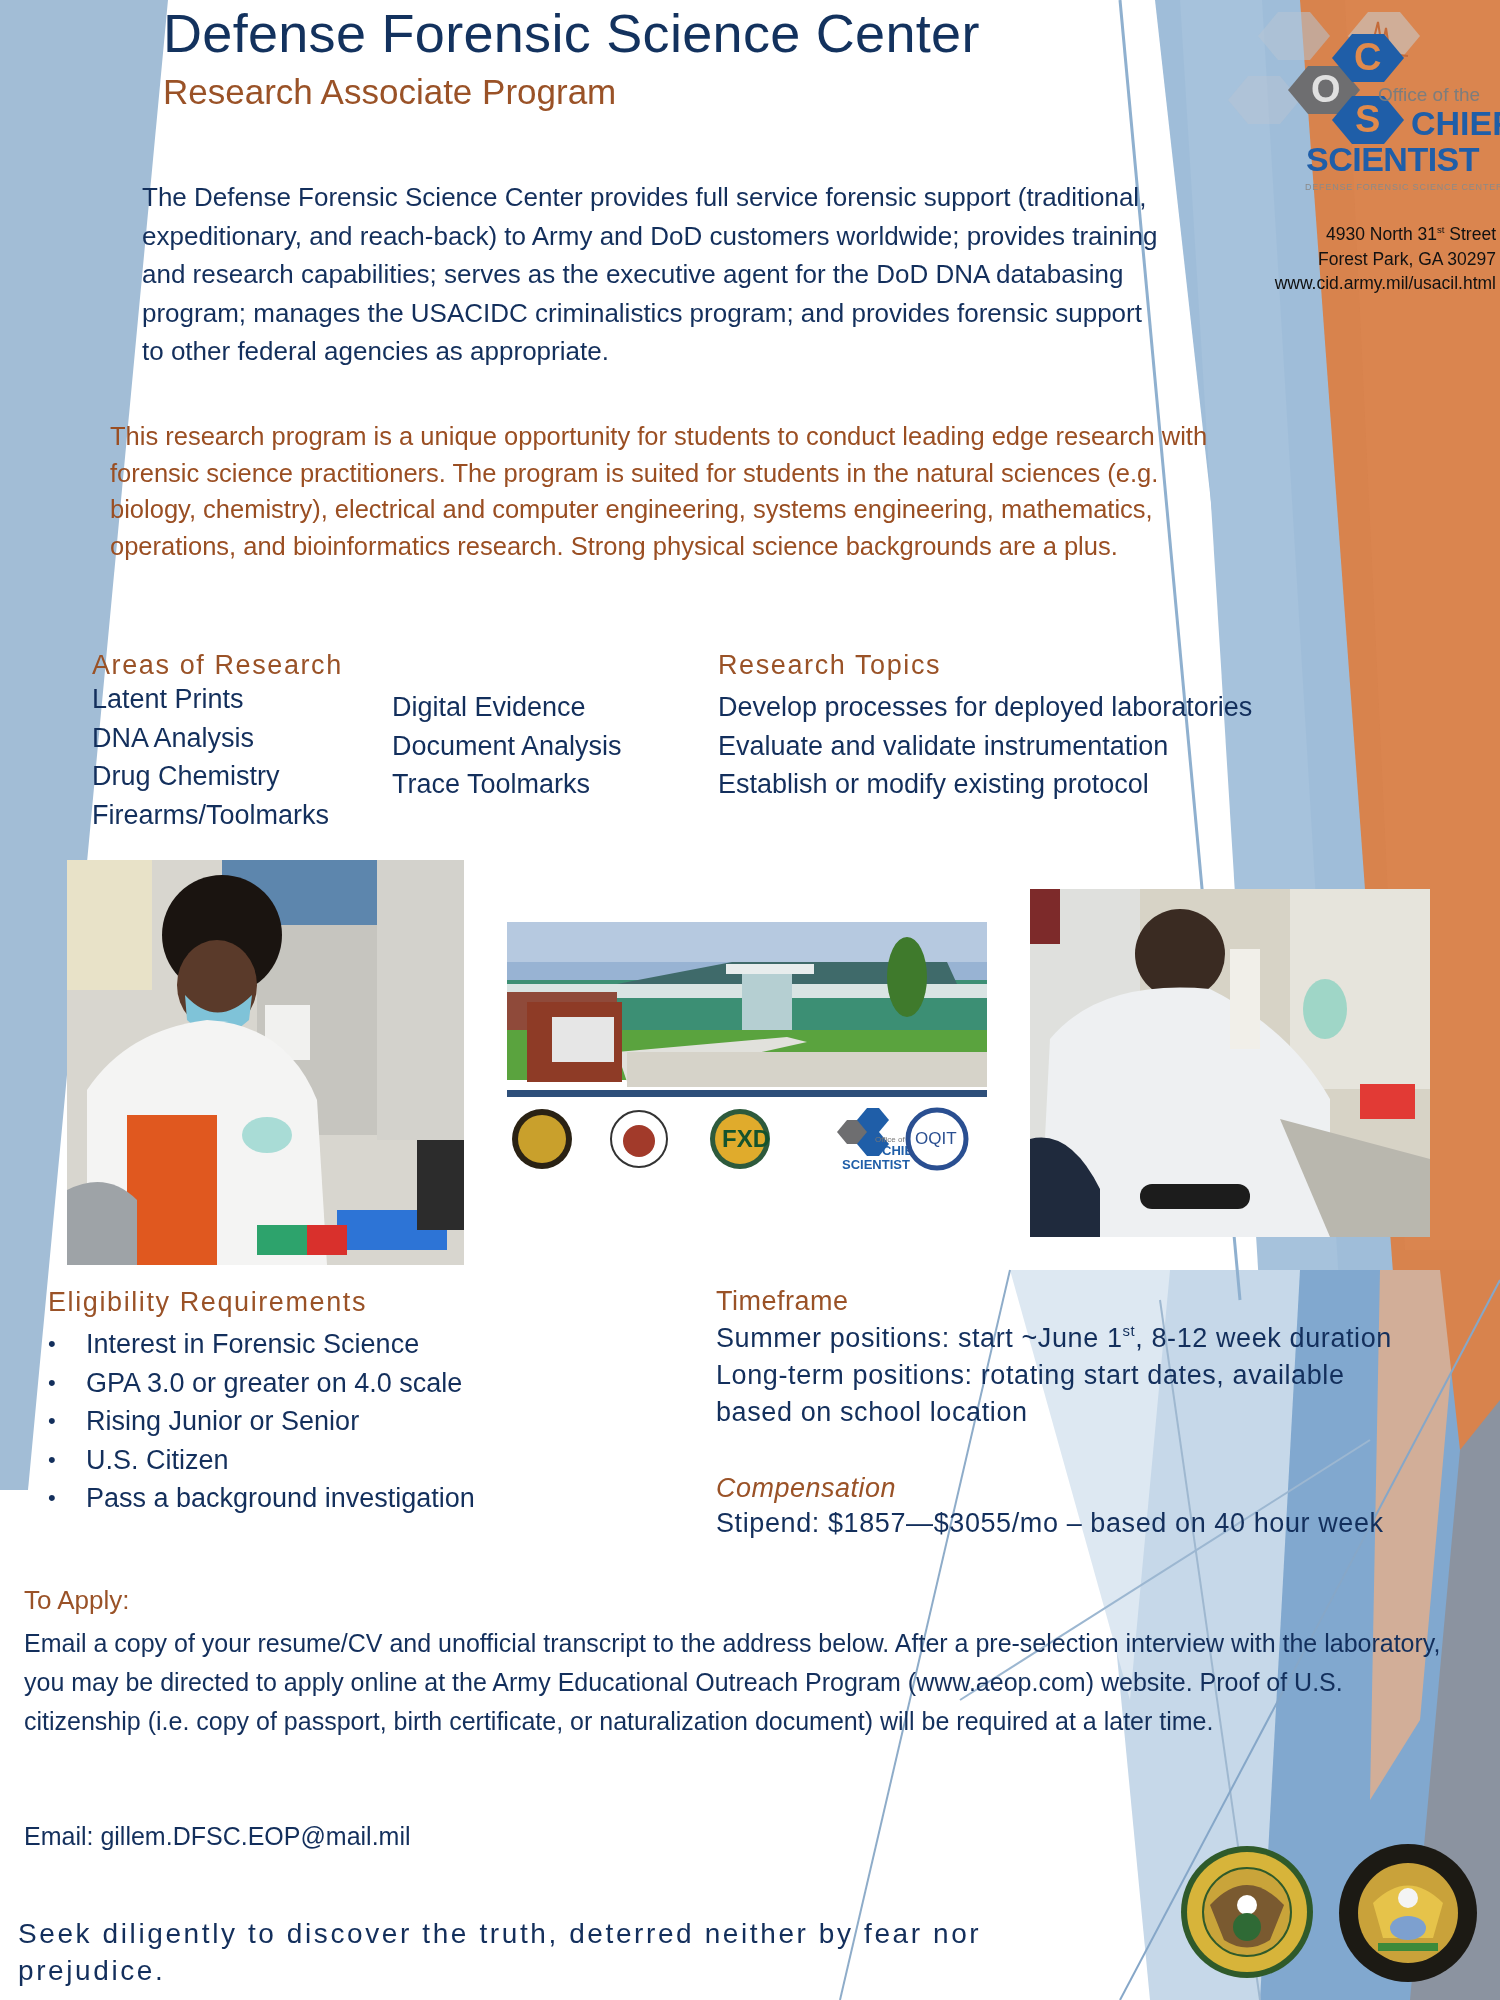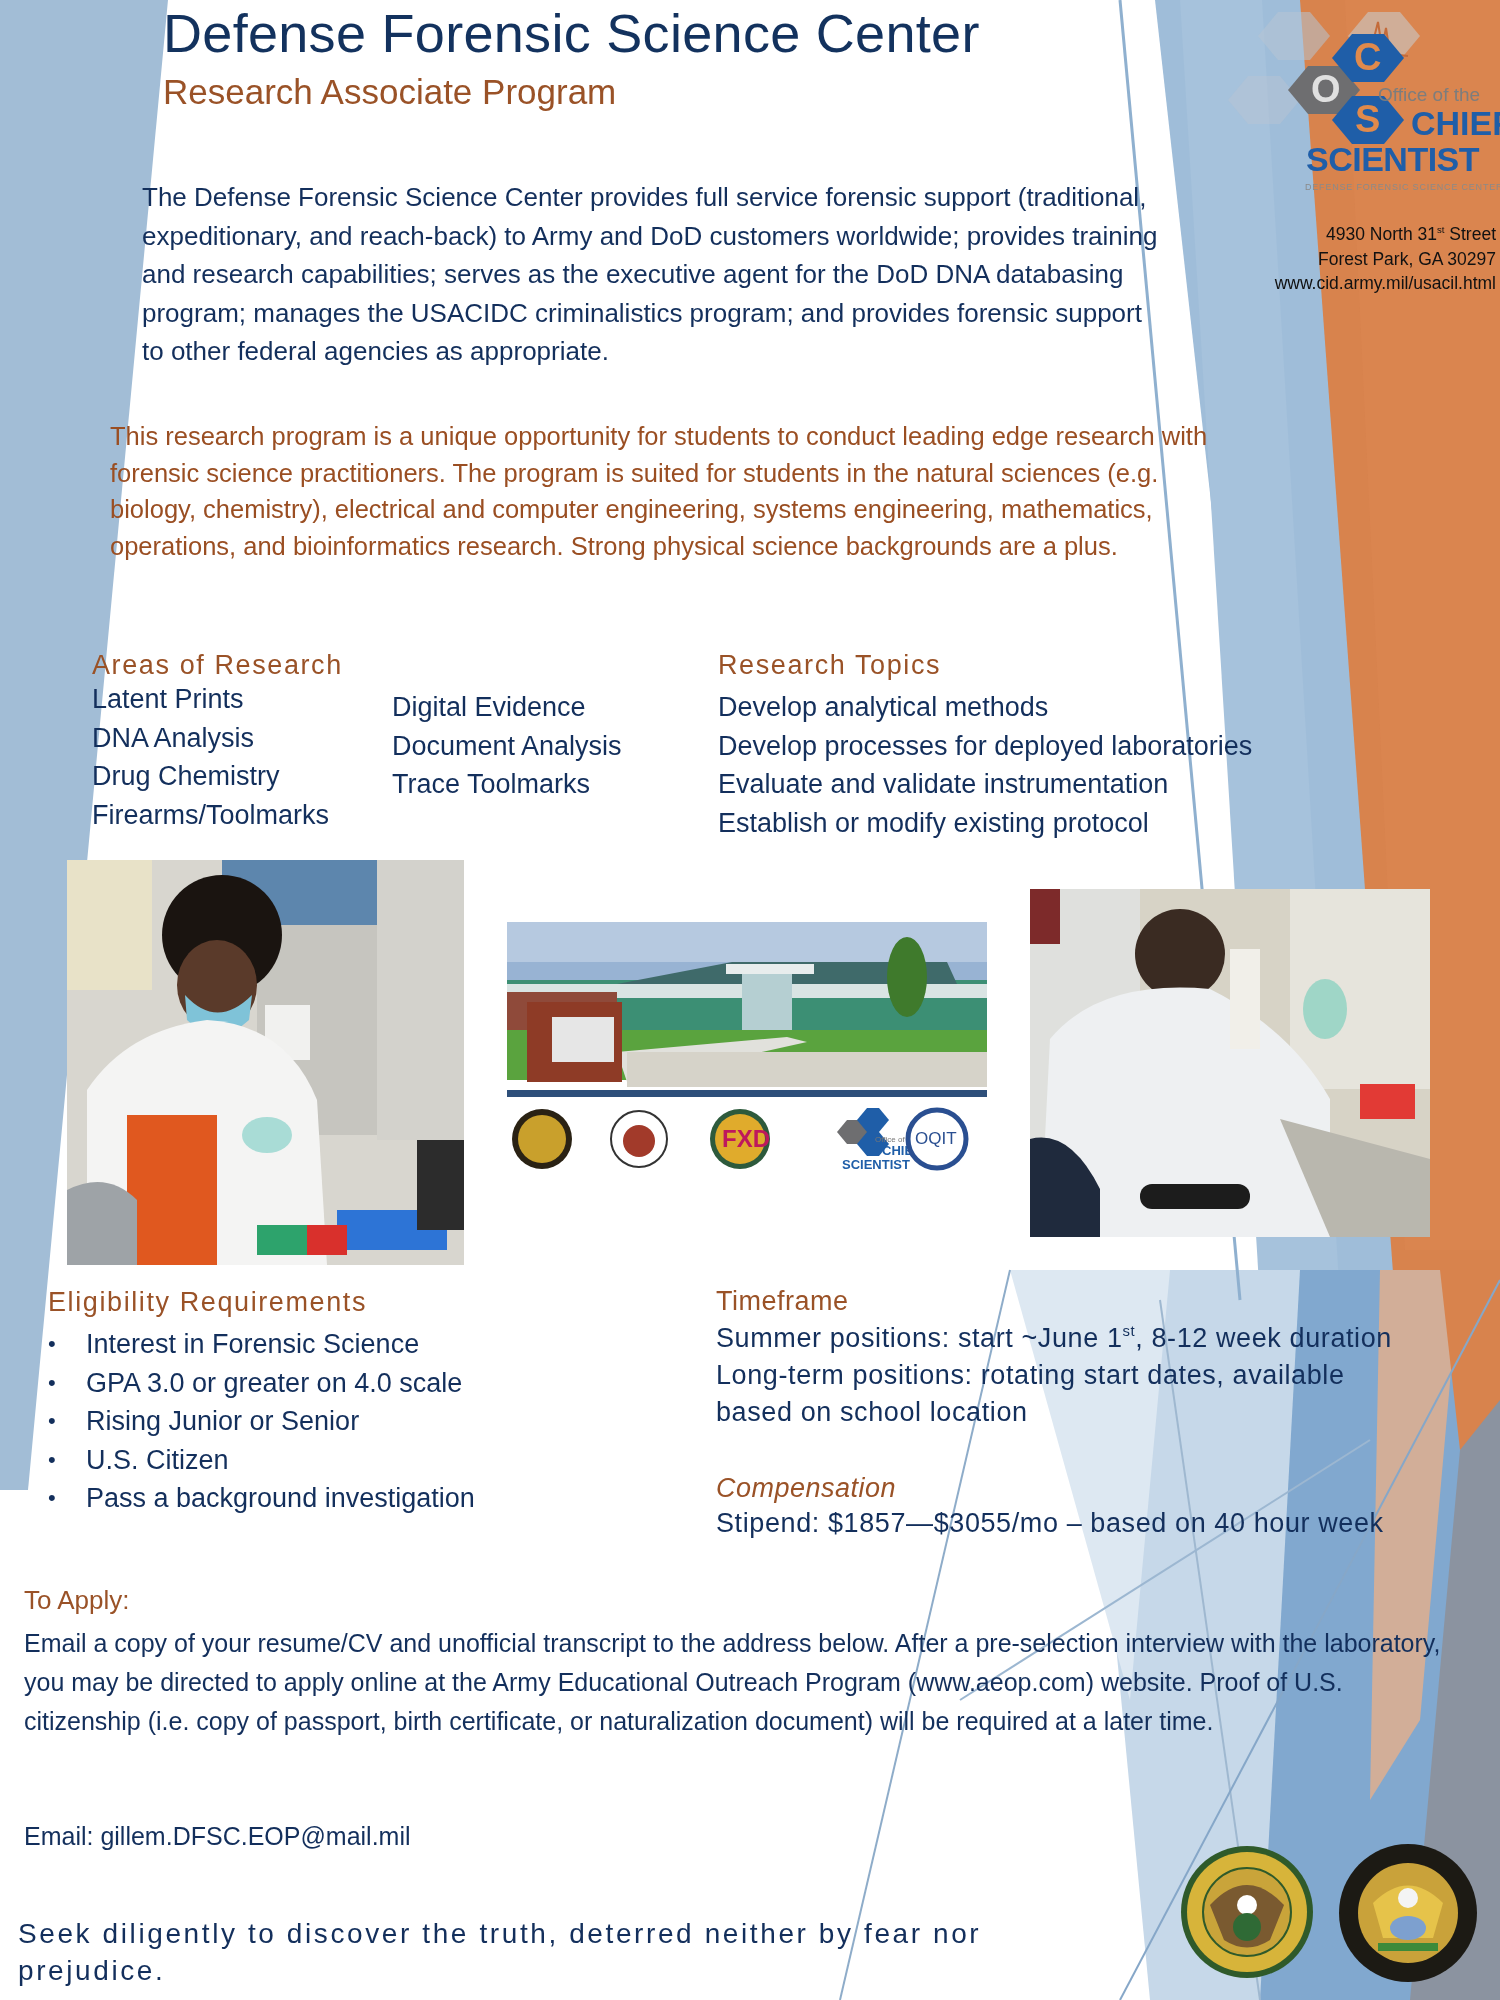--- a/index.html
+++ b/index.html
@@ -112,21 +112,20 @@
   <div>Firearms/Toolmarks</div>
 </div>
 <div class="abs list-text areas-col2">
   <div>Digital Evidence</div>
   <div>Document Analysis</div>
   <div>Trace Toolmarks</div>
 </div>
 
 <div class="abs sec-h topics-h">Research Topics</div>
 <div class="abs list-text topics-list">
-  <div>Develop analytical methods</div>
   <div>Develop processes for deployed laboratories</div>
   <div>Evaluate and validate instrumentation</div>
   <div>Establish or modify existing protocol</div>
 </div>
 
 <div class="photo" style="left:67px;top:860px;width:397px;height:405px;">
   <svg viewBox="0 0 397 405" preserveAspectRatio="none">
     <rect width="397" height="405" fill="#d8d6cf"></rect>
     <rect x="0" y="0" width="85" height="130" fill="#e8e2c8"></rect>
     <rect x="155" y="0" width="155" height="65" fill="#5d86ad"></rect>
@@ -176,21 +175,21 @@
     <circle cx="233" cy="42" r="30" fill="#2d5a3c"></circle>
       <circle cx="233" cy="42" r="25" fill="#e0ab2c"></circle>
     <polygon points="330,35 340,23 352,23 362,35 352,47 340,47" fill="#6e6e70"></polygon>
     <polygon points="350,23 360,11 372,11 382,23 372,35 360,35" fill="#1f5ea8"></polygon>
     <polygon points="350,47 360,35 372,35 382,47 372,59 360,59" fill="#1f5ea8"></polygon>
     <text x="368" y="45" font-size="8" fill="#777" font-family="Liberation Sans, sans-serif">Office of the</text>
     <text x="375" y="58" font-size="13" font-weight="bold" fill="#1f5ea8" font-family="Liberation Sans, sans-serif">CHIEF</text>
     <text x="335" y="72" font-size="13" font-weight="bold" fill="#1f5ea8" font-family="Liberation Sans, sans-serif">SCIENTIST</text>
     <circle cx="430" cy="42" r="29" fill="#ffffff" stroke="#2a4f91" stroke-width="5"></circle>
   </svg>
-  <span class="abs" style="left:215px;top:28px;font-size:24px;font-weight:bold;color:#be185d;">FXD</span>
+  <span class="abs" style="left:215px;top:28px;font-size:24px;font-weight:bold;color:#14532d;">FXD</span>
   <span class="abs" style="left:408px;top:32px;font-size:17px;color:#2a4f91;font-family:Liberation Sans, sans-serif;">OQIT</span>
 </div>
 
 <div class="photo" style="left:1030px;top:889px;width:400px;height:348px;">
   <svg viewBox="0 0 400 348" preserveAspectRatio="none">
     <rect width="400" height="348" fill="#d7d3c6"></rect>
     <rect x="0" y="0" width="110" height="348" fill="#dfe0dd"></rect>
     <rect x="0" y="0" width="30" height="55" fill="#7d2a2a"></rect>
     <rect x="260" y="0" width="140" height="200" fill="#e6e4dc"></rect>
     <ellipse cx="150" cy="65" rx="45" ry="45" fill="#3a2b22"></ellipse>

